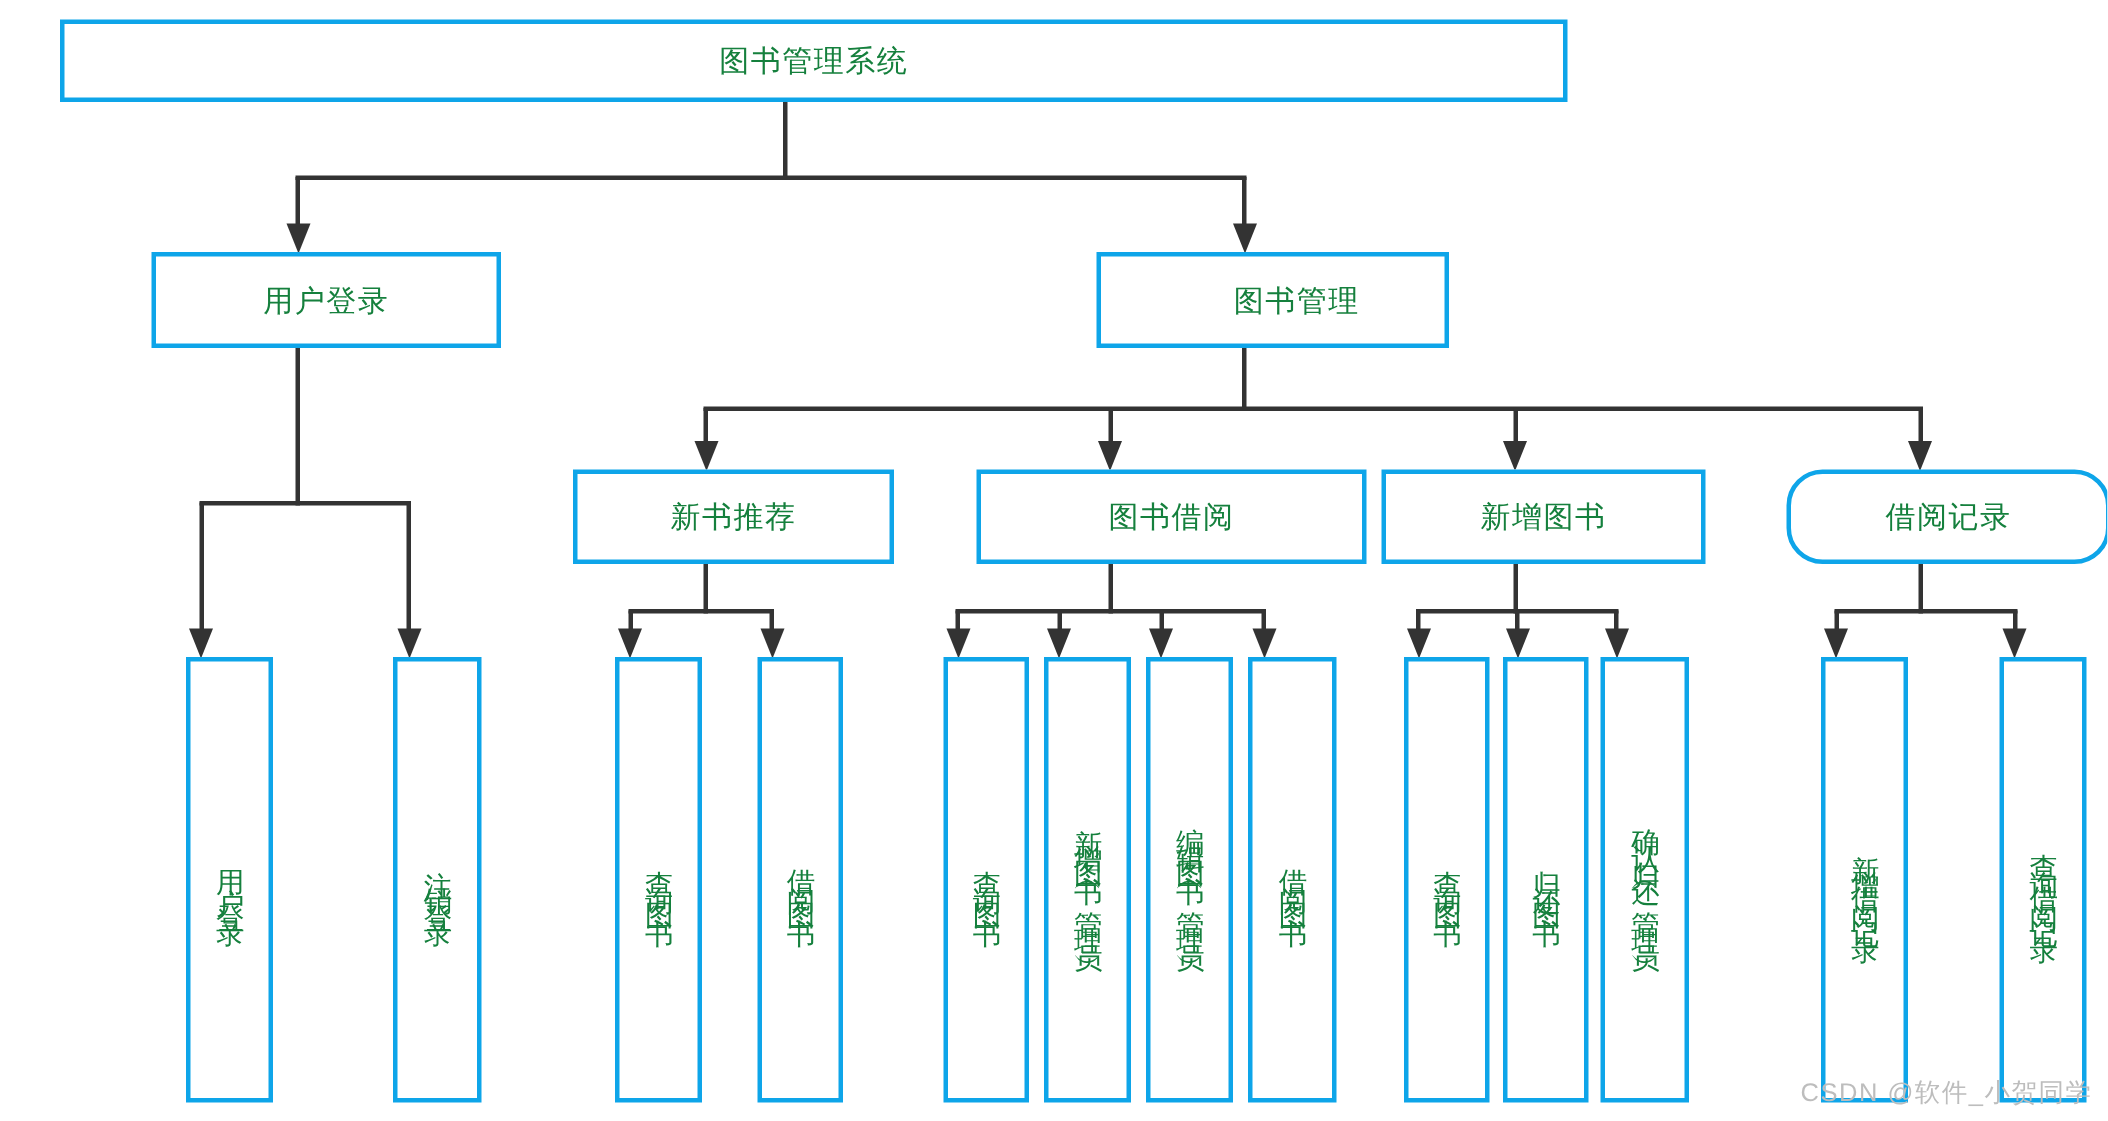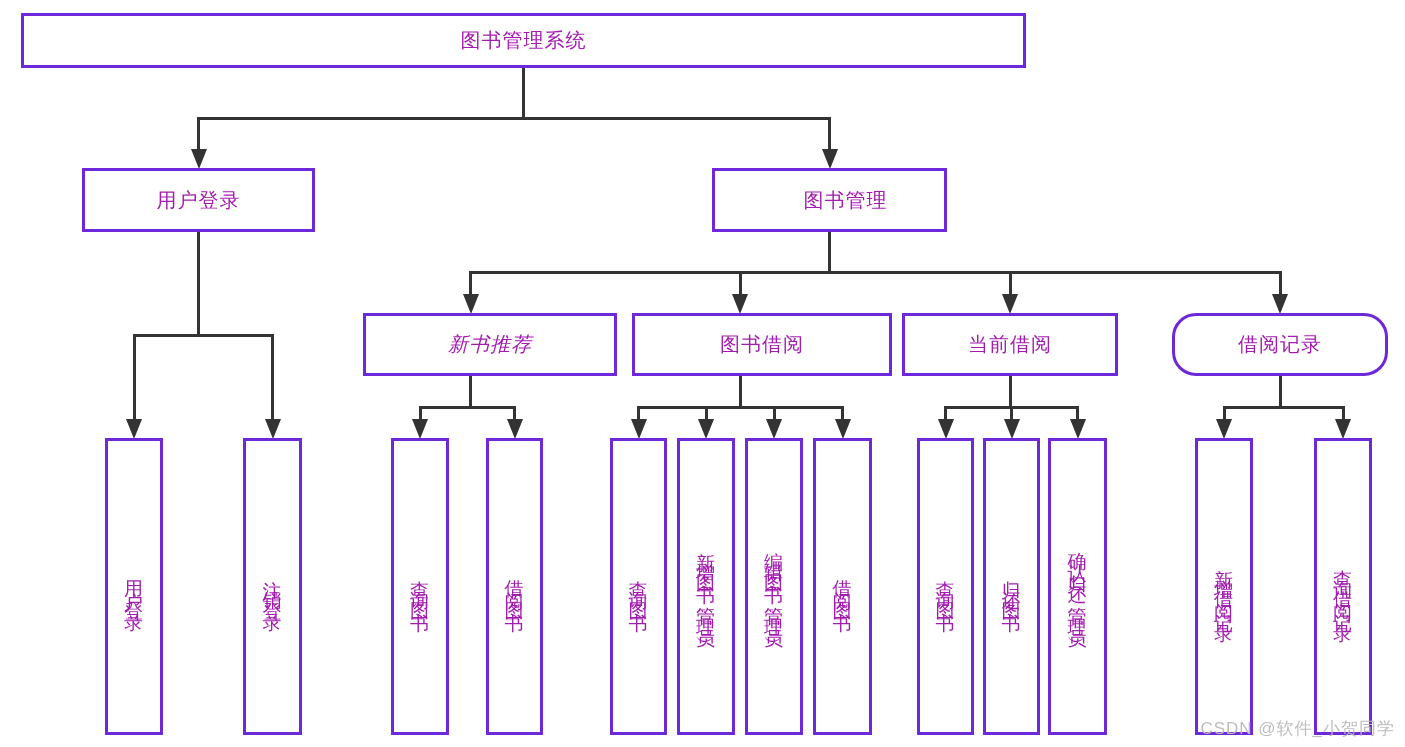--- a/index.html
+++ b/index.html
@@ -6,29 +6,30 @@
   #canvas{
     position:relative;
     width:1405px;height:747px;
     background:#ffffff;
     overflow:hidden;
     font-family:"Liberation Sans","DejaVu Sans",sans-serif;
   }
   .box{
     position:absolute;
     box-sizing:border-box;
-    border:3px solid #6d28d9;
+    border:3px solid #0ea5e9;
     background:#ffffff;
     display:flex;
     align-items:center;
     justify-content:center;
-    color:#a21caf;
+    color:#15803d;
     font-size:20px;
     letter-spacing:1px;
     z-index:2;
+    margin-left:19px;
   }
   .box.v{
     font-size:19px;
     letter-spacing:0;
   }
   .box.v .vtext{
     writing-mode:vertical-rl;
     text-orientation:mixed;
     letter-spacing:11px;
     line-height:1;
@@ -64,28 +65,28 @@
   <div id="nodes-layer">
       <div class="box" style="left: 21px; top: 13px; width: 1005px; height: 55px;">
         <span class="htext">图书管理系统</span>
       </div>
       <div class="box" style="left: 82px; top: 168px; width: 233px; height: 64px;">
         <span class="htext">用户登录</span>
       </div>
       <div class="box" style="left: 712px; top: 168px; width: 235px; height: 64px; padding-left: 32px;">
         <span class="htext">图书管理</span>
       </div>
-      <div class="box" style="left: 363px; top: 313px; width: 254px; height: 63px; font-style: italic;">
+      <div class="box" style="left: 363px; top: 313px; width: 214px; height: 63px;">
         <span class="htext">新书推荐</span>
       </div>
       <div class="box" style="left: 632px; top: 313px; width: 260px; height: 63px;">
         <span class="htext">图书借阅</span>
       </div>
       <div class="box" style="left: 902px; top: 313px; width: 216px; height: 63px;">
-        <span class="htext">当前借阅</span>
+        <span class="htext">新增图书</span>
       </div>
       <div class="box" style="left: 1172px; top: 313px; width: 216px; height: 63px; border-radius: 24px;">
         <span class="htext">借阅记录</span>
       </div>
       <div class="box v" style="left: 105px; top: 438px; width: 58px; height: 297px;">
         <span class="vtext">用户登录</span>
       </div>
       <div class="box v" style="left: 243px; top: 438px; width: 59px; height: 297px;">
         <span class="vtext">注销登录</span>
       </div>

